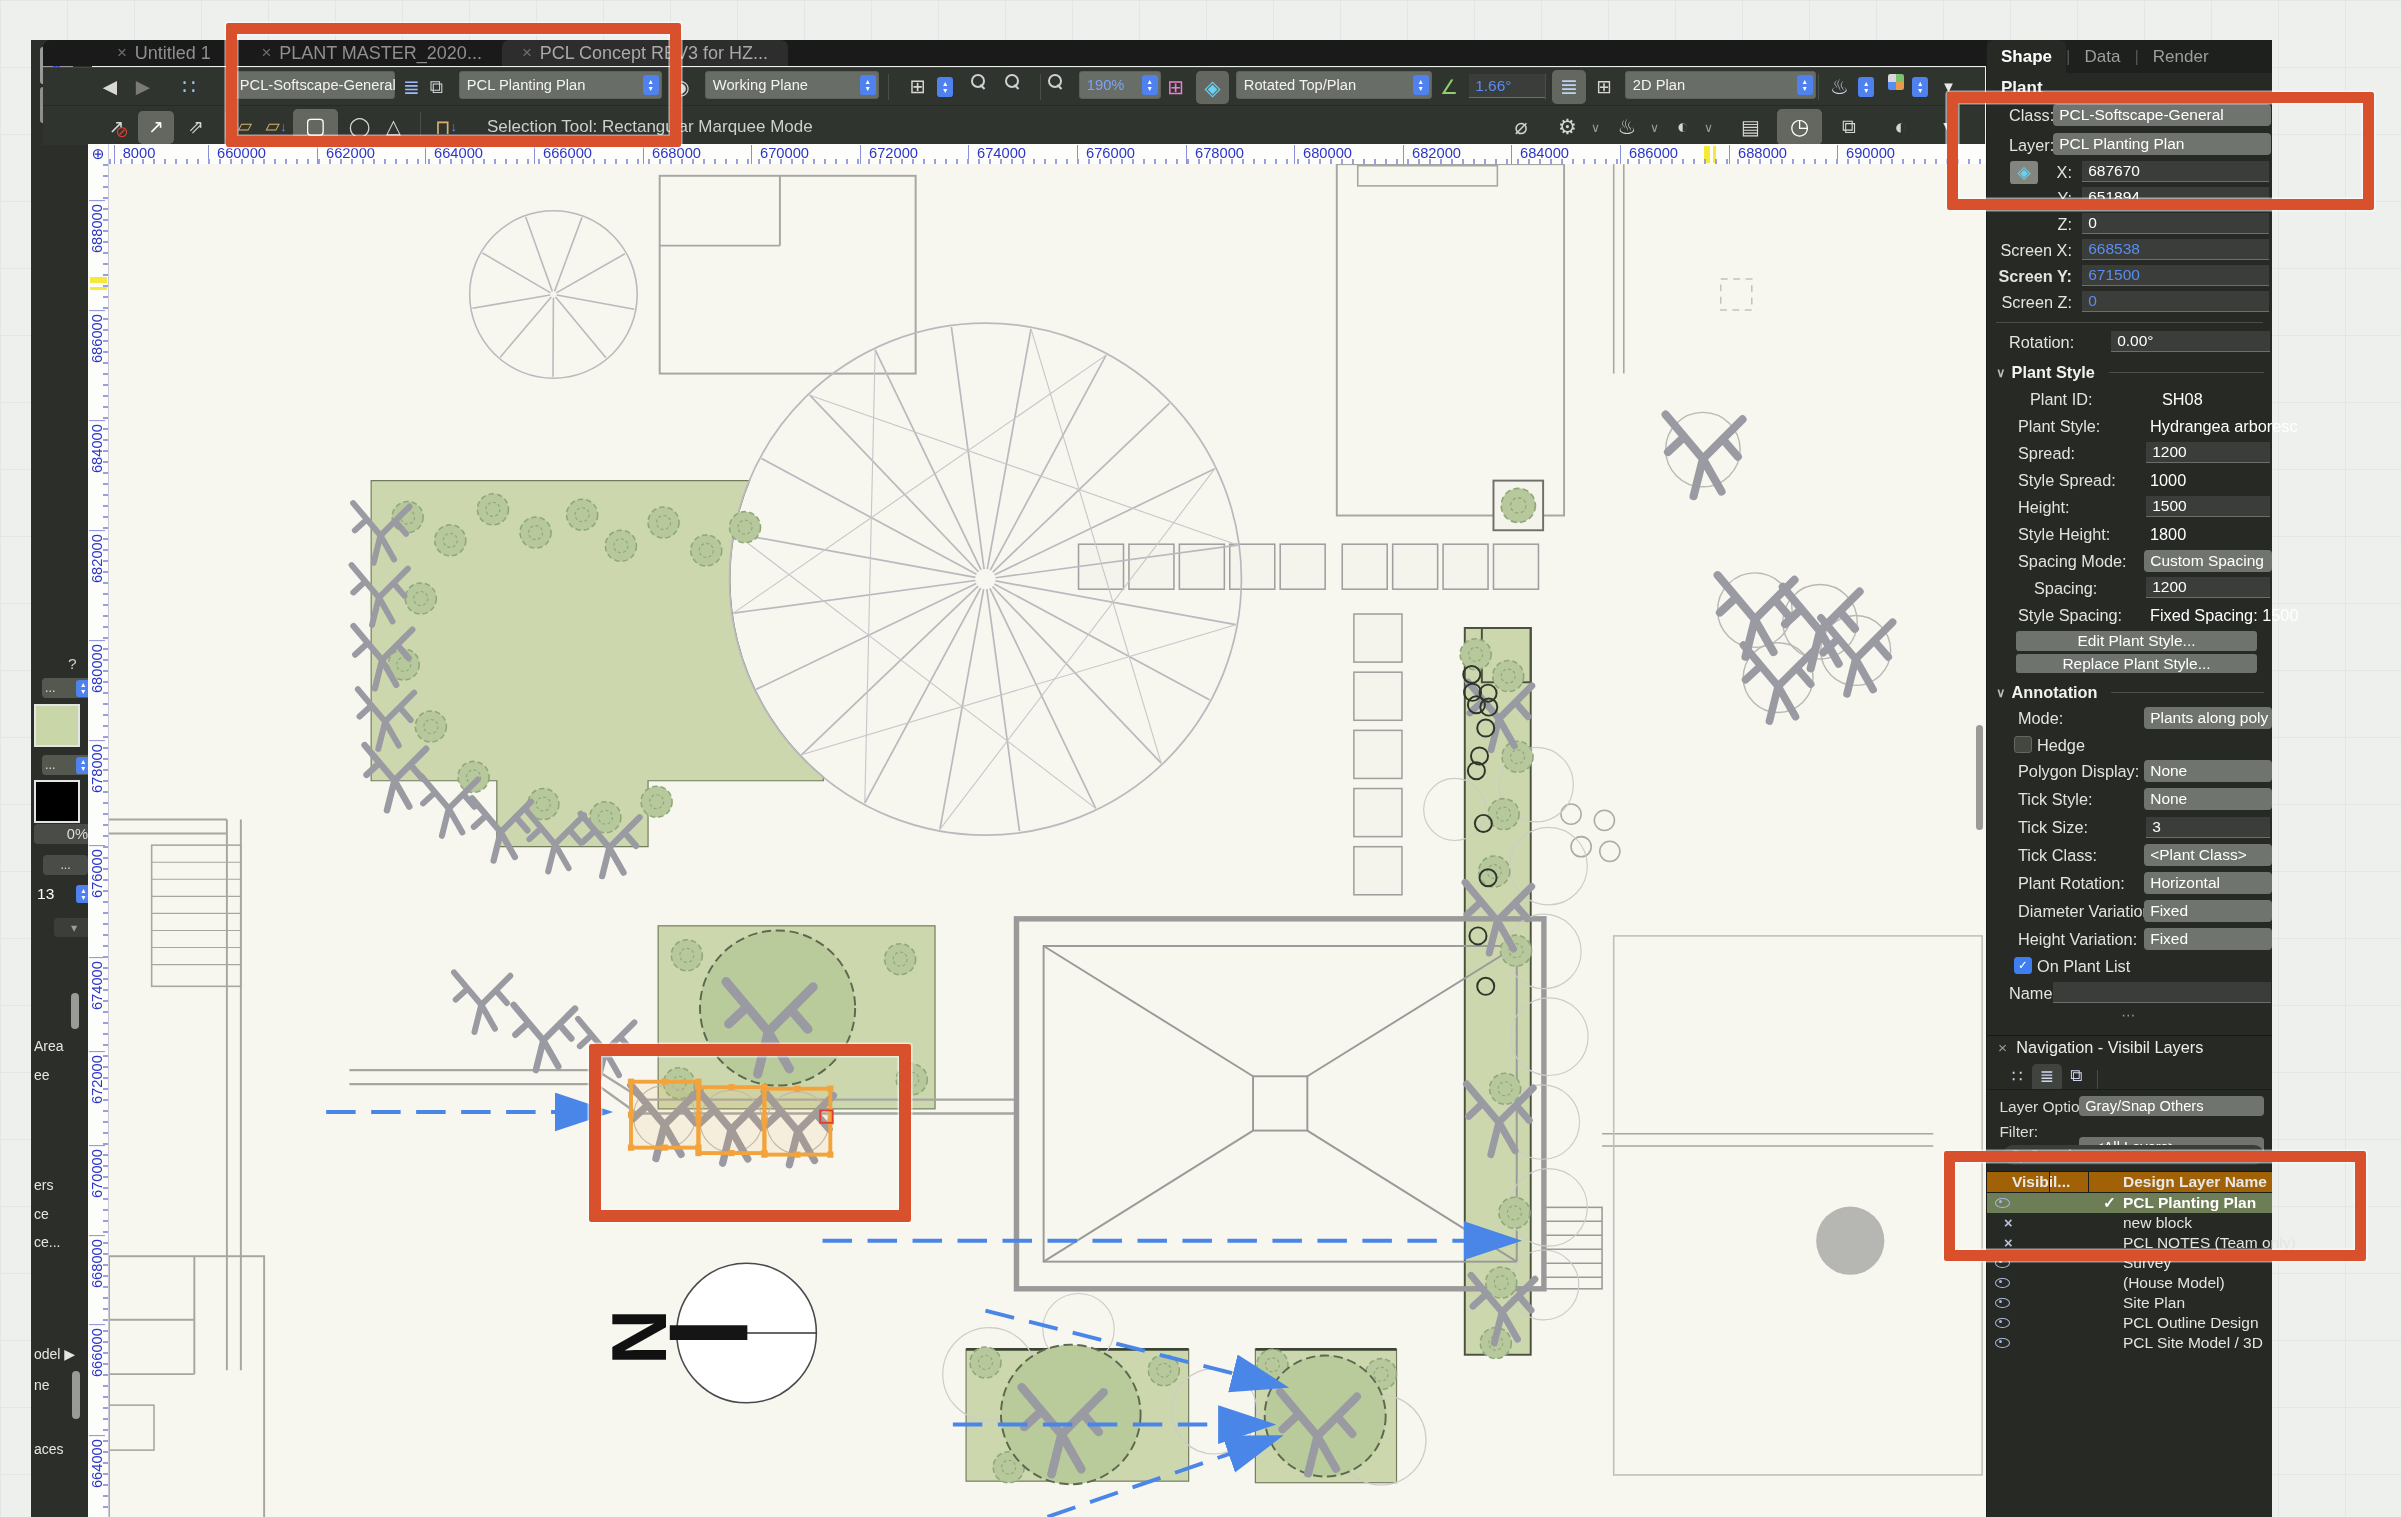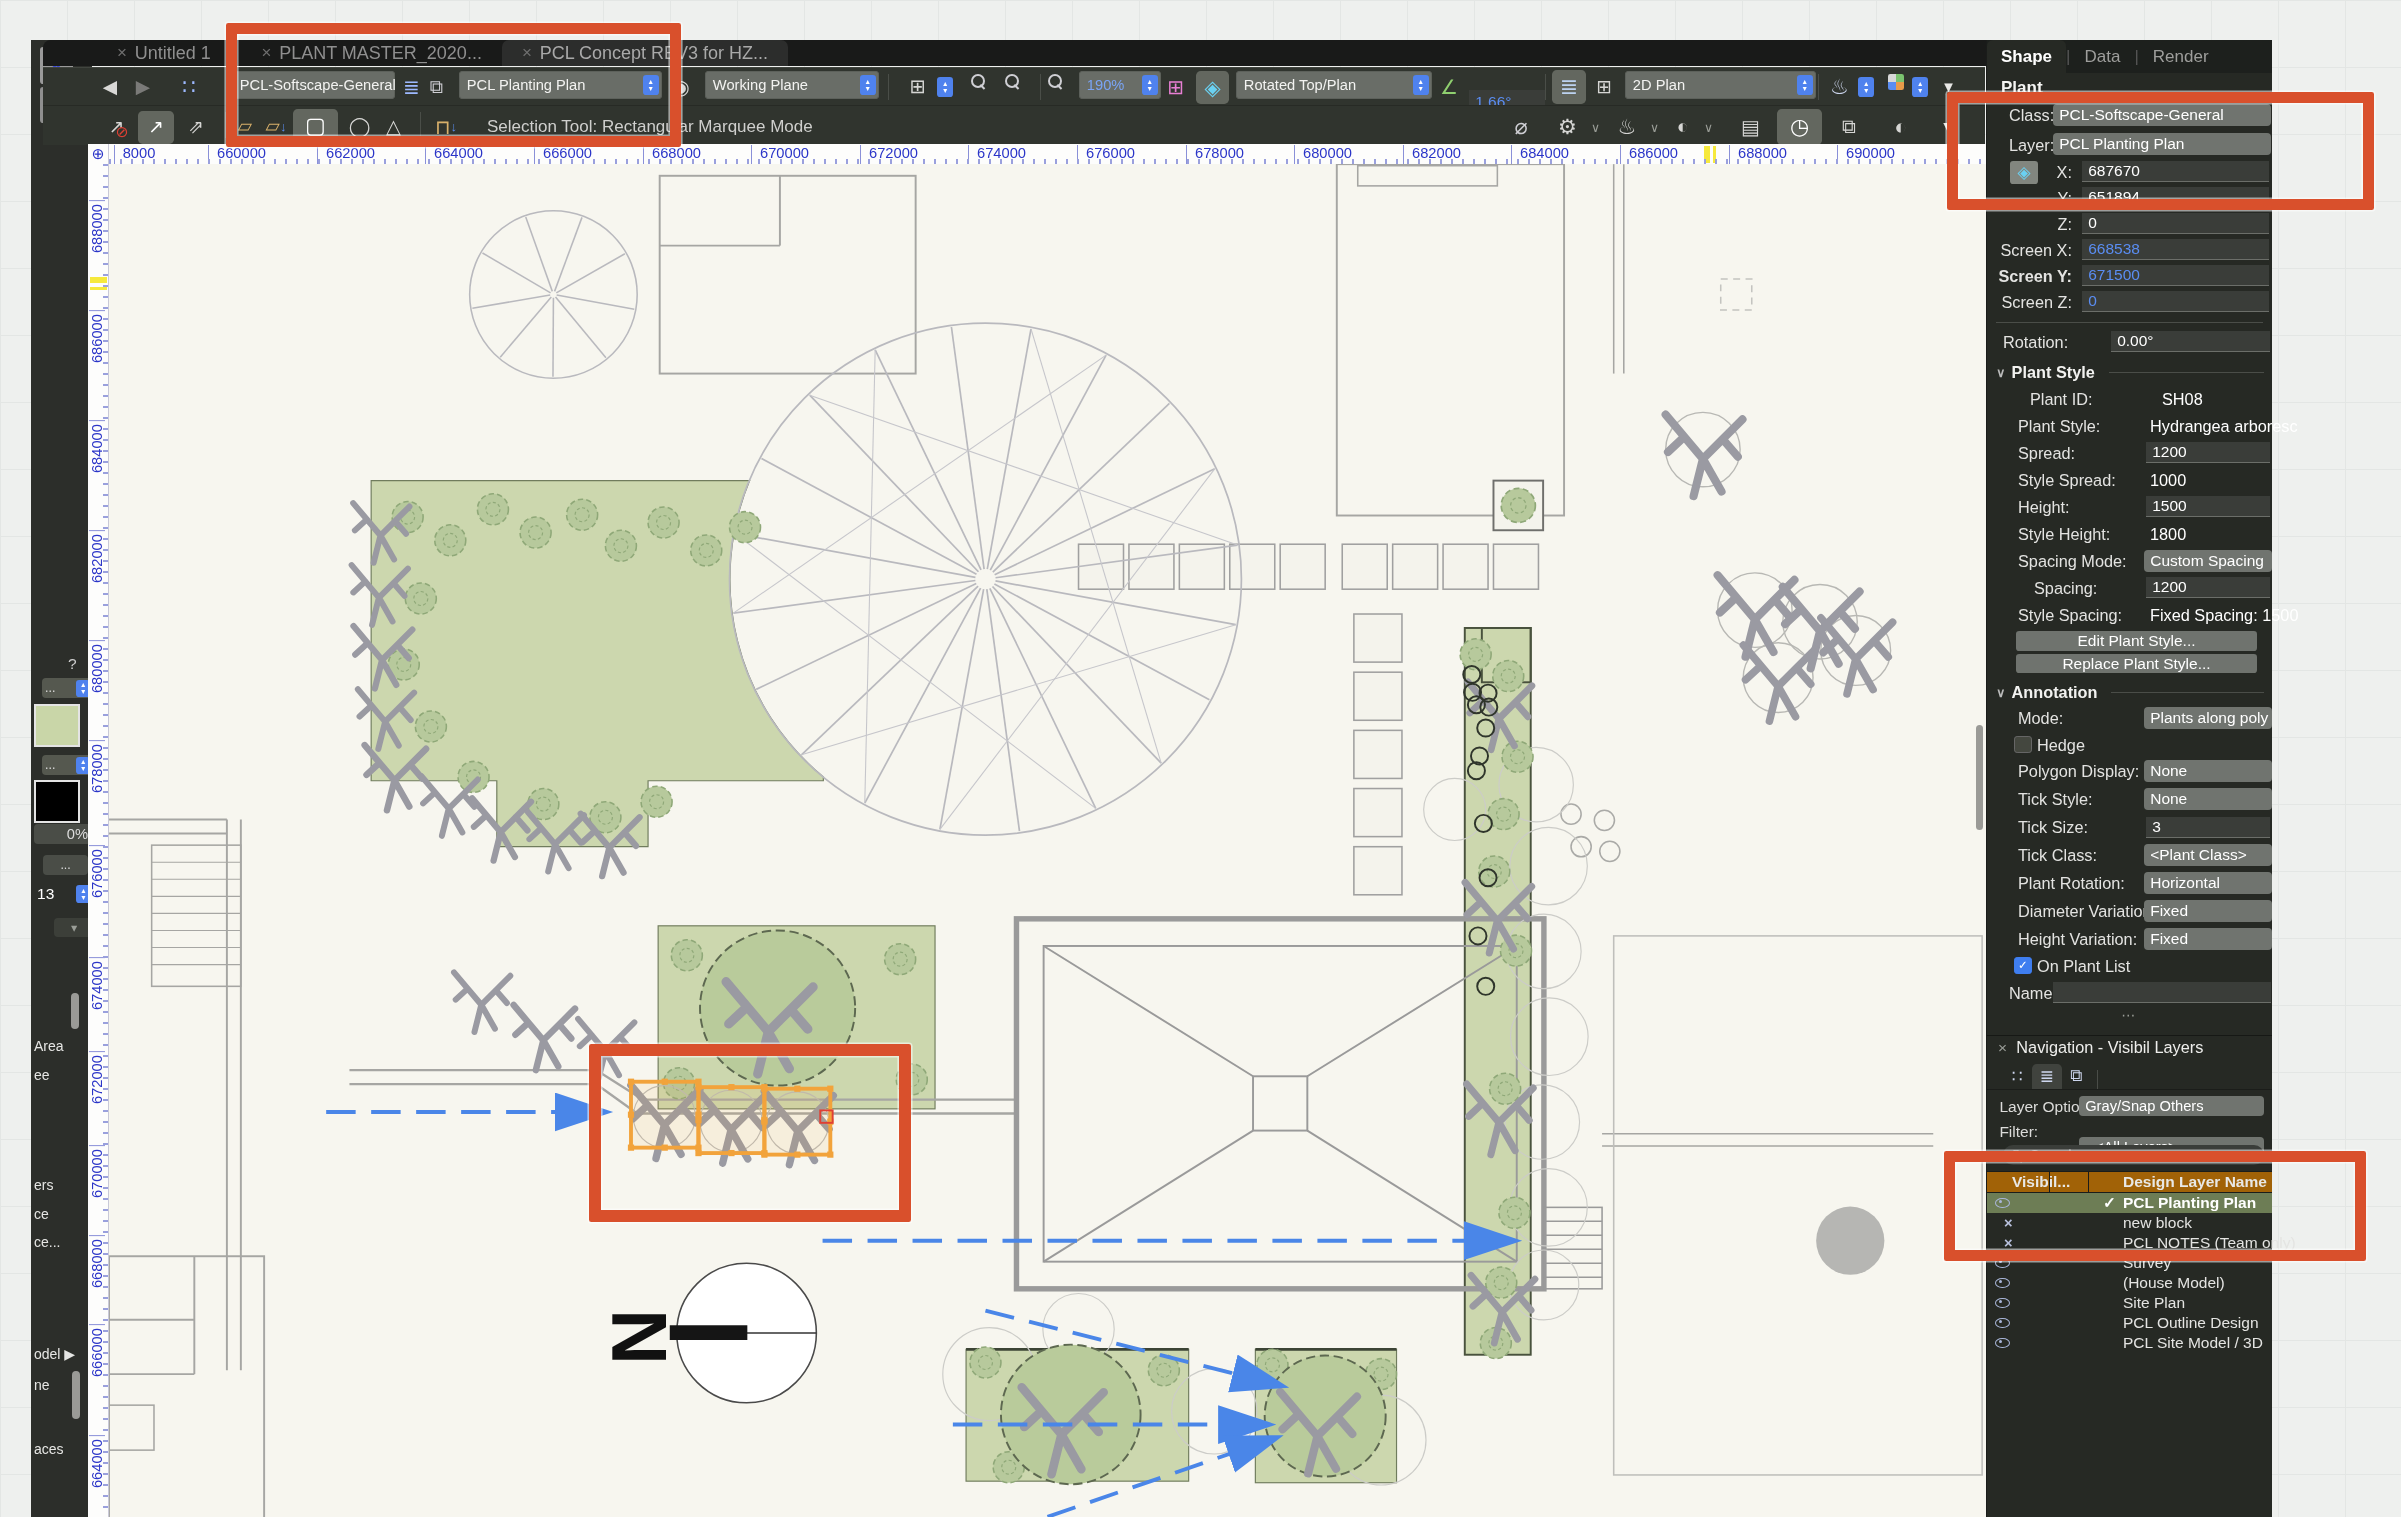--- a/index.html
+++ b/index.html
@@ -19,21 +19,21 @@
   .tbar{left:43px;width:1942px;height:39px;background:#30342e;}
   #toolbar1{top:67px;border-top:0.8px solid #41453f;}
   #toolbar2{top:105px;border-top:0.8px solid #272a25;}
   .tbi{position:absolute;display:flex;align-items:center;justify-content:center;color:#d6d6d4;font-size:18.6px;}
   .tbi.on{background:#63675f;border-radius:4.7px;}
   .sep{position:absolute;width:0.8px;background:#4a4e48;}
   .dd{position:absolute;display:flex;align-items:center;background:#696d67;border-radius:3.9px;color:#f3f3f1;font-size:14.7px;padding:0 3.1px 0 7.8px;height:28px;box-shadow:inset 0 0 0 0.8px #5a5e58;overflow:hidden;white-space:nowrap;}
   .stp{display:inline-flex;flex-direction:column;align-items:center;justify-content:center;background:#4f82ee;border-radius:3.1px;width:16.3px;height:20px;color:#fff;margin-left:auto;flex:none;}
   .stp::before{content:"▴";font-size:7.8px;line-height:7px;}
   .stp::after{content:"▾";font-size:7.8px;line-height:7px;}
-  .fldbox{position:absolute;background:#3a3d39;border-bottom:1.6px solid #6b6e69;color:#fff;font-size:15.5px;display:flex;align-items:center;padding:0 6.2px;margin-top:16px;}
+  .fldbox{position:absolute;background:#3a3d39;border-bottom:1.6px solid #6b6e69;color:#fff;font-size:15.5px;display:flex;align-items:center;padding:0 6.2px;}
   .blueval{color:#5a8df2 !important;}
   .statustxt{position:absolute;color:#cfcfcd;font-size:17px;white-space:nowrap;}
   .loupe{position:relative;width:15.5px;height:15.5px;display:inline-block;}
   .loupe::before{content:"";position:absolute;left:0;top:0;width:10px;height:10px;border:2.3px solid #cfcfd4;border-radius:50%;}
   .loupe::after{content:"";position:absolute;left:10px;top:10px;width:6.2px;height:2.3px;background:#cfcfd4;transform:rotate(45deg);transform-origin:0 0;}
   .qsq{display:inline-block;width:15.5px;height:15.5px;border-radius:2.3px;background:conic-gradient(#7ac36f 0 25%,#e89b4a 0 50%,#5a8df2 0 75%,#d8d8d8 0);}
   
   .hruler{left:109px;top:144px;width:1877px;height:20px;background:#fdfdfc;border-bottom:0.8px solid #c9c9d8;overflow:hidden;}
   .hruler::after{content:"";position:absolute;left:0;right:0;bottom:0;height:5.4px;background:repeating-linear-gradient(90deg,#9aa0dd 0 1.6px,transparent 1.6px 11px);}
   .hlab{position:absolute;top:0.8px;color:#2b35c8;font-size:14.7px;white-space:nowrap;border-left:0.8px solid #8a90d8;padding-left:8px;height:19.4px;}
@@ -647,21 +647,21 @@
         </div>
         <div class="orow" style="height: 26px;">
           <span class="olab" style="left: auto; right: 200px; top: 4.7px;">Screen Z:</span>
           <div class="ofld" style="left: 95px; width: 175px; top: 3.1px;">
             <span class="blueval">0</span>
           </div>
         </div>
       </div>
     <div style="height:0.8px;background:#4a4d48;margin:7.8px 9.3px 3.1px;"></div>
     <div class="orow" style="height:31px;">
-      <span class="olab" style="left:16px;top:7px;">Rotation:</span>
+      <span class="olab" style="left:22px;top:7px;">Rotation:</span>
       <div class="ofld" style="left:124px;width:147px;top:5.4px;">
           <span>0.00°</span>
         </div>
     </div>
     <div class="sechdr">
         <span style="font-size:12.4px;color:#bbb;">∨</span>
         <span>Plant Style</span>
         <span class="rule"></span>
       </div>
     <div id="psrows">

